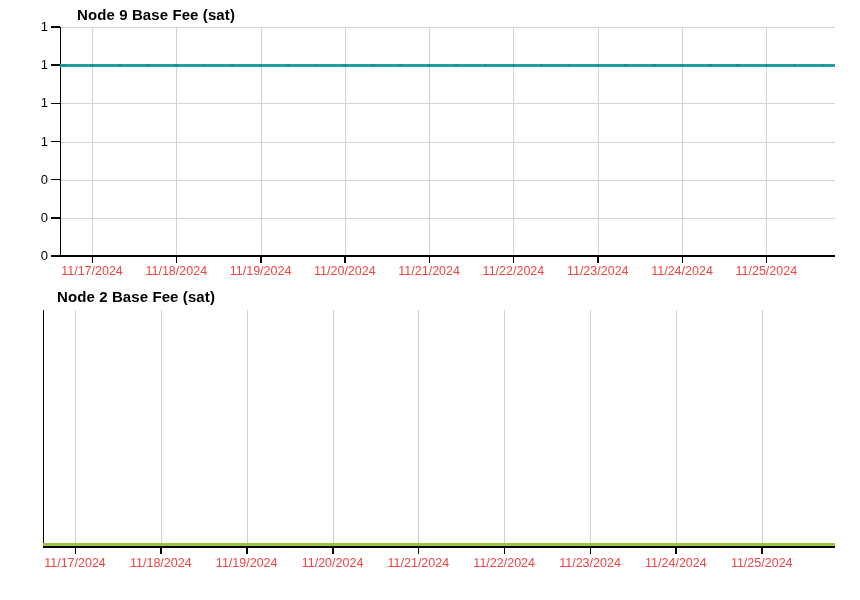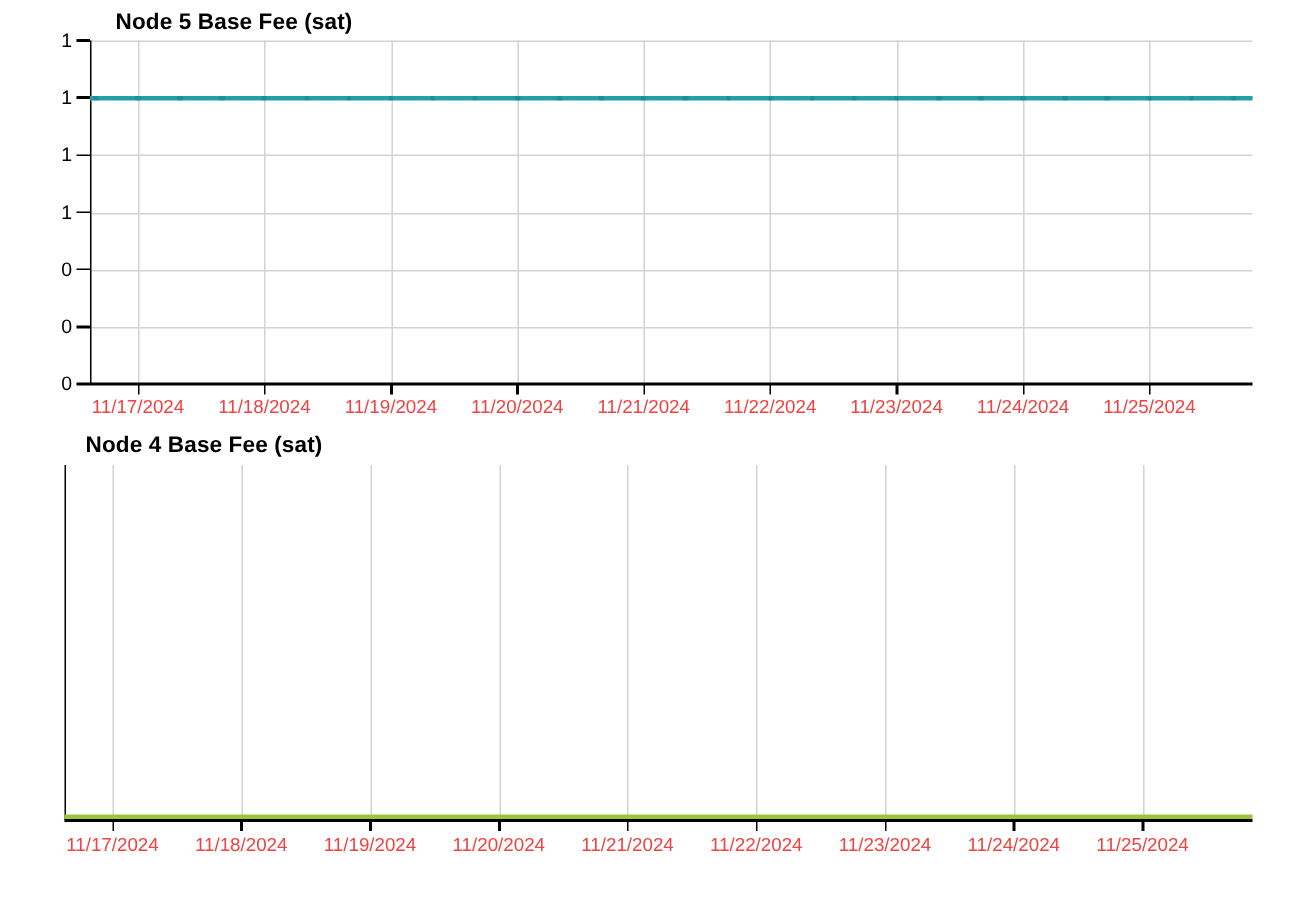--- a/index.html
+++ b/index.html
@@ -33,21 +33,21 @@
   }
   .series-line{position:absolute;left:0;right:0;}
   .marker{position:absolute;border-radius:1px;}
 </style>
 </head>
 <body>
 
 <div id="page">
 
   <section class="chart" data-chart-index="0">
-    <h2 class="chart-title">Node 5 Base Fee (sat)</h2>
+    <h2 class="chart-title">Node 9 Base Fee (sat)</h2>
     <div class="plot">
         <div class="vgrid" style="left: 32px; background: rgb(211, 211, 211);"></div>
         <div class="xtick" style="left: 31.5px; background: rgb(0, 0, 0);"></div>
         <div class="xlabel" style="left: 32px; top: 237px;">11/17/2024</div>
         <div class="vgrid" style="left: 116.29px; background: rgb(211, 211, 211);"></div>
         <div class="xtick" style="left: 115.79px; background: rgb(0, 0, 0);"></div>
         <div class="xlabel" style="left: 116.29px; top: 237px;">11/18/2024</div>
         <div class="vgrid" style="left: 200.58px; background: rgb(211, 211, 211);"></div>
         <div class="xtick" style="left: 200.08px; background: rgb(0, 0, 0);"></div>
         <div class="xlabel" style="left: 200.58px; top: 237px;">11/19/2024</div>
@@ -117,21 +117,21 @@
         <div class="marker" style="left: 620.2px; top: 36.7px; width: 3.5px; height: 3px; background: rgb(13, 127, 134); opacity: 0.45;"></div>
         <div class="marker" style="left: 648.3px; top: 36.7px; width: 3.5px; height: 3px; background: rgb(13, 127, 134); opacity: 0.45;"></div>
         <div class="marker" style="left: 676.4px; top: 36.7px; width: 3.5px; height: 3px; background: rgb(13, 127, 134); opacity: 0.45;"></div>
         <div class="marker" style="left: 704.5px; top: 36.7px; width: 3.5px; height: 3px; background: rgb(13, 127, 134); opacity: 0.45;"></div>
         <div class="marker" style="left: 732.6px; top: 36.7px; width: 3.5px; height: 3px; background: rgb(13, 127, 134); opacity: 0.45;"></div>
         <div class="marker" style="left: 760.7px; top: 36.7px; width: 3.5px; height: 3px; background: rgb(13, 127, 134); opacity: 0.45;"></div>
       </div>
   </section>
 
   <section class="chart" data-chart-index="1">
-    <h2 class="chart-title">Node 4 Base Fee (sat)</h2>
+    <h2 class="chart-title">Node 2 Base Fee (sat)</h2>
     <div class="plot">
         <div class="vgrid" style="left: 32px; background: rgb(211, 211, 211);"></div>
         <div class="xtick" style="left: 31.5px; background: rgb(0, 0, 0);"></div>
         <div class="xlabel" style="left: 32px; top: 246px;">11/17/2024</div>
         <div class="vgrid" style="left: 117.84px; background: rgb(211, 211, 211);"></div>
         <div class="xtick" style="left: 117.34px; background: rgb(0, 0, 0);"></div>
         <div class="xlabel" style="left: 117.84px; top: 246px;">11/18/2024</div>
         <div class="vgrid" style="left: 203.68px; background: rgb(211, 211, 211);"></div>
         <div class="xtick" style="left: 203.18px; background: rgb(0, 0, 0);"></div>
         <div class="xlabel" style="left: 203.68px; top: 246px;">11/19/2024</div>

